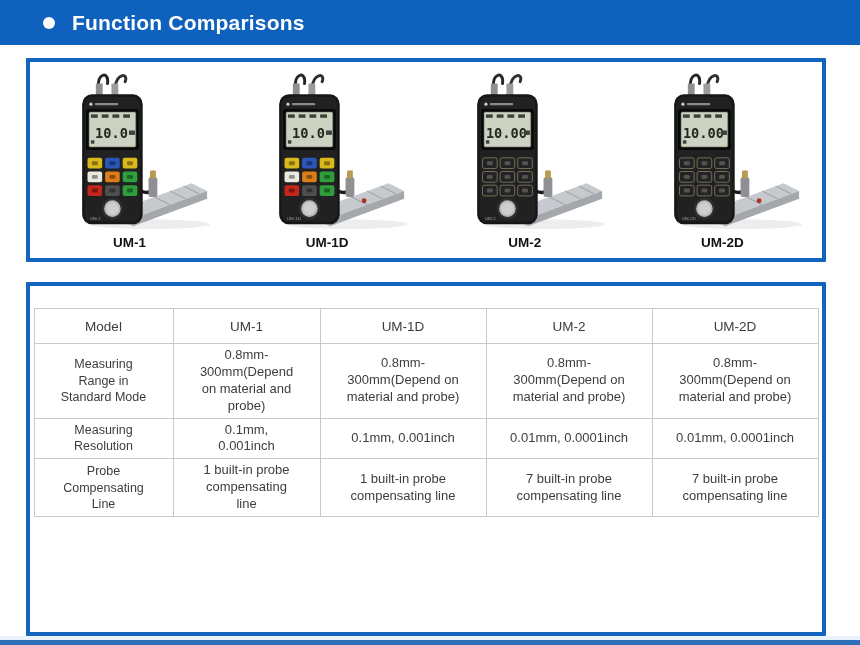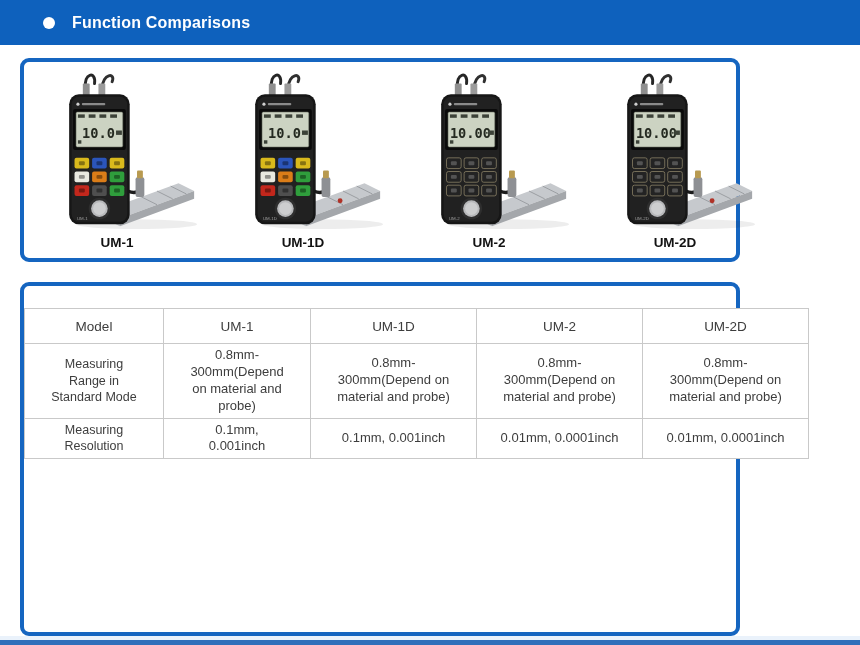--- a/index.html
+++ b/index.html
@@ -6,24 +6,24 @@
   body{
     width:860px;height:645px;position:relative;overflow:hidden;
     background:#ffffff;font-family:"Liberation Sans",sans-serif;
   }
   .titlebar{
     position:absolute;left:0;top:0;width:860px;height:45px;
     background:var(--header-bg,#0e61bd);
     display:flex;align-items:center;padding-left:43px;box-sizing:border-box;
   }
   .bullet{width:12px;height:12px;border-radius:50%;background:#ffffff;margin-right:17px;flex:0 0 auto;}
-  .titlebar h1{color:#ffffff;font-size:16px;font-weight:bold;margin:0;letter-spacing:.2px;}
+  .titlebar h1{color:#ffffff;font-size:21px;font-weight:bold;margin:0;letter-spacing:.2px;}
   .panel{
-    position:absolute;left:20px;width:720px;background:#ffffff;
-    border:4px solid var(--panel-border,#1565c0);border-radius:9px;box-sizing:border-box;
+    position:absolute;left:26px;width:800px;background:#ffffff;
+    border:4px solid var(--panel-border,#1565c0);border-radius:1px;box-sizing:border-box;
   }
   .products-panel{top:58px;height:204px;}
   .table-panel{top:282px;height:354px;}
   .products{
     display:flex;justify-content:space-evenly;align-items:flex-start;
     height:100%;padding-top:6px;box-sizing:border-box;
   }
   .product{display:flex;flex-direction:column;align-items:center;width:196px;}
   svg.device{width:186px;height:166px;display:block;}
   .plabel{font-size:13.5px;font-weight:bold;color:#121212;margin-top:1px;}
@@ -307,18 +307,25 @@
           <td>0.8mm-300mm(Depend on material and probe)</td>
           <td>0.8mm-300mm(Depend on material and probe)</td>
         </tr>
         <tr style="height: 33px;">
           <td class="rowlabel">Measuring Resolution</td>
           <td>0.1mm, 0.001inch</td>
           <td>0.1mm, 0.001inch</td>
           <td>0.01mm, 0.0001inch</td>
           <td>0.01mm, 0.0001inch</td>
         </tr>
+        <tr style="height: 52px;">
+          <td class="rowlabel">Probe Compensating Line</td>
+          <td>1 built-in probe compensating line</td>
+          <td>1 built-in probe compensating line</td>
+          <td>7 built-in probe compensating line</td>
+          <td>7 built-in probe compensating line</td>
+        </tr>
       </tbody>
   </table>
 </section>
 
 <div class="gap-strip"></div>
 <footer class="bottom-bar"></footer>
 
 </body></html>

